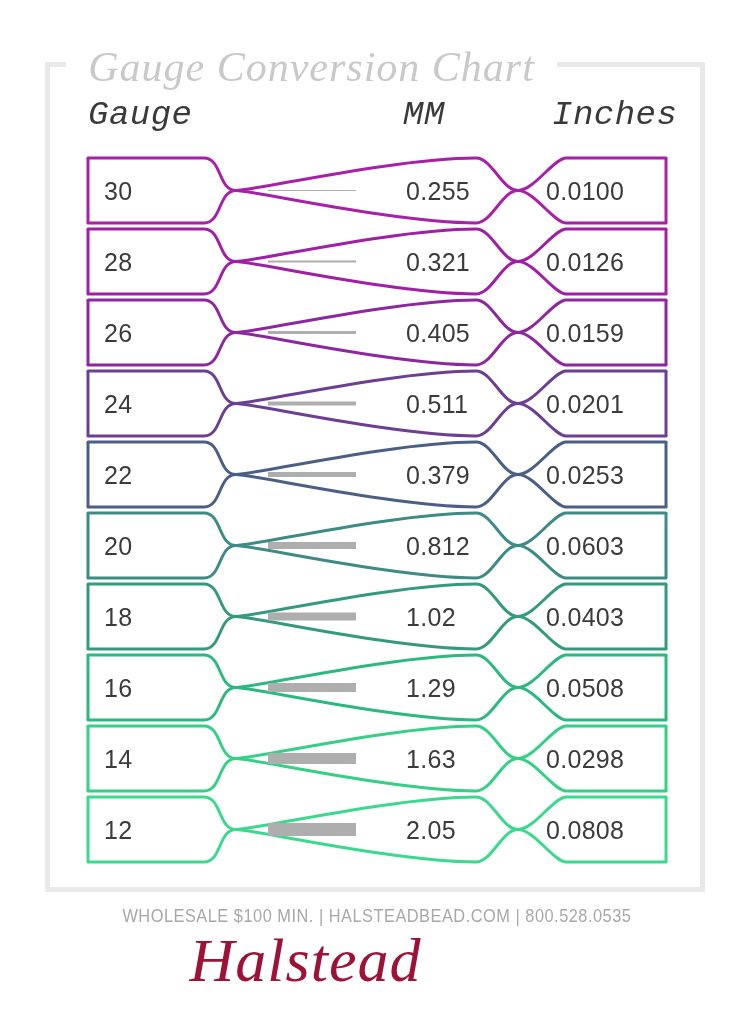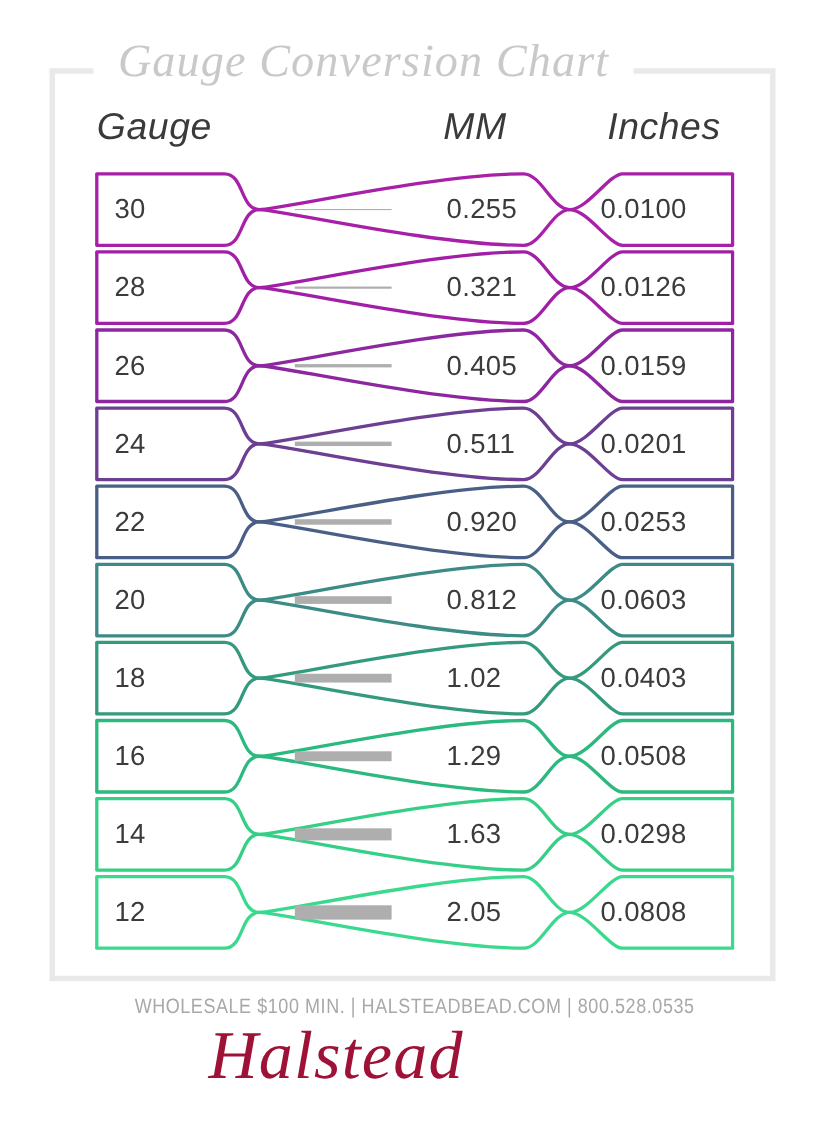--- a/index.html
+++ b/index.html
@@ -17,24 +17,23 @@
     position:absolute;
     left:45px;top:62px;
     width:660px;height:830px;
     border:5px solid #e9e9e9;
     box-sizing:border-box;
   }
 
   
   .title-wrap{
     position:absolute;
-    left:0;top:34px;width:623px;
+    left:0;top:45px;width:623px;
     text-align:center;
     pointer-events:none;
-    padding-left:19px;
   }
   .title-bg{
     display:inline-block;
     background:#ffffff;
     padding:0 22px;
   }
   .title{
     font-family:"Liberation Serif", serif;
     font-style:italic;
     font-size:42px;
@@ -45,21 +44,21 @@
   }
 
   
   .headers{
     position:absolute;
     left:78px;top:96px;
     width:600px;height:52px;
   }
   .hdr{
     position:absolute;
-    font-family:Liberation Sans, sans-serif;
+    font-family:Liberation Mono, monospace;
     font-style:italic;
     font-size:34px;
     color:#3a3a3a;
     letter-spacing:0.5px;
     white-space:nowrap;
   }
   .hdr-gauge{left:10px;top:0;}
   .hdr-mm{left:325px;top:0;}
   .hdr-in{left:474px;top:0;}
 
@@ -190,21 +189,21 @@
       </div>
       <div class="row">
         <svg width="582" height="71" viewBox="0 0 582 71">
           <path d="M 2 3 L 2 68" stroke="#4a5f86" stroke-width="3" fill="none"></path>
           <path d="M 580 3 L 580 68" stroke="#4a5f86" stroke-width="3" fill="none"></path>
           <path d="M 2 3 L 118 3 C 136 3 132 35.5 150 35.5 C 168 35.5 310 3 390 3 L 390 3 C 406 3 416 35.5 432 35.5 C 448 35.5 468 3 480 3 L 580 3" stroke="#4a5f86" stroke-width="3" stroke-linecap="round" fill="none"></path>
           <path d="M 2 68 L 118 68 C 136 68 132 35.5 150 35.5 C 168 35.5 310 68 390 68 L 390 68 C 406 68 416 35.5 432 35.5 C 448 35.5 468 68 480 68 L 580 68" stroke="#4a5f86" stroke-width="3" stroke-linecap="round" fill="none"></path>
           <rect x="182" y="33" width="88" height="5" fill="#aeaeae"></rect>
         </svg>
         <div class="cellval v-gauge">22</div>
-        <div class="cellval v-mm">0.920</div>
+        <div class="cellval v-mm">0.379</div>
         <div class="cellval v-in">0.0253</div>
       </div>
       <div class="row">
         <svg width="582" height="71" viewBox="0 0 582 71">
           <path d="M 2 3 L 2 68" stroke="#3c8b86" stroke-width="3" fill="none"></path>
           <path d="M 580 3 L 580 68" stroke="#3c8b86" stroke-width="3" fill="none"></path>
           <path d="M 2 3 L 118 3 C 136 3 132 35.5 150 35.5 C 168 35.5 310 3 390 3 L 390 3 C 406 3 416 35.5 432 35.5 C 448 35.5 468 3 480 3 L 580 3" stroke="#3c8b86" stroke-width="3" stroke-linecap="round" fill="none"></path>
           <path d="M 2 68 L 118 68 C 136 68 132 35.5 150 35.5 C 168 35.5 310 68 390 68 L 390 68 C 406 68 416 35.5 432 35.5 C 448 35.5 468 68 480 68 L 580 68" stroke="#3c8b86" stroke-width="3" stroke-linecap="round" fill="none"></path>
           <rect x="182" y="32" width="88" height="7" fill="#aeaeae"></rect>
         </svg>

